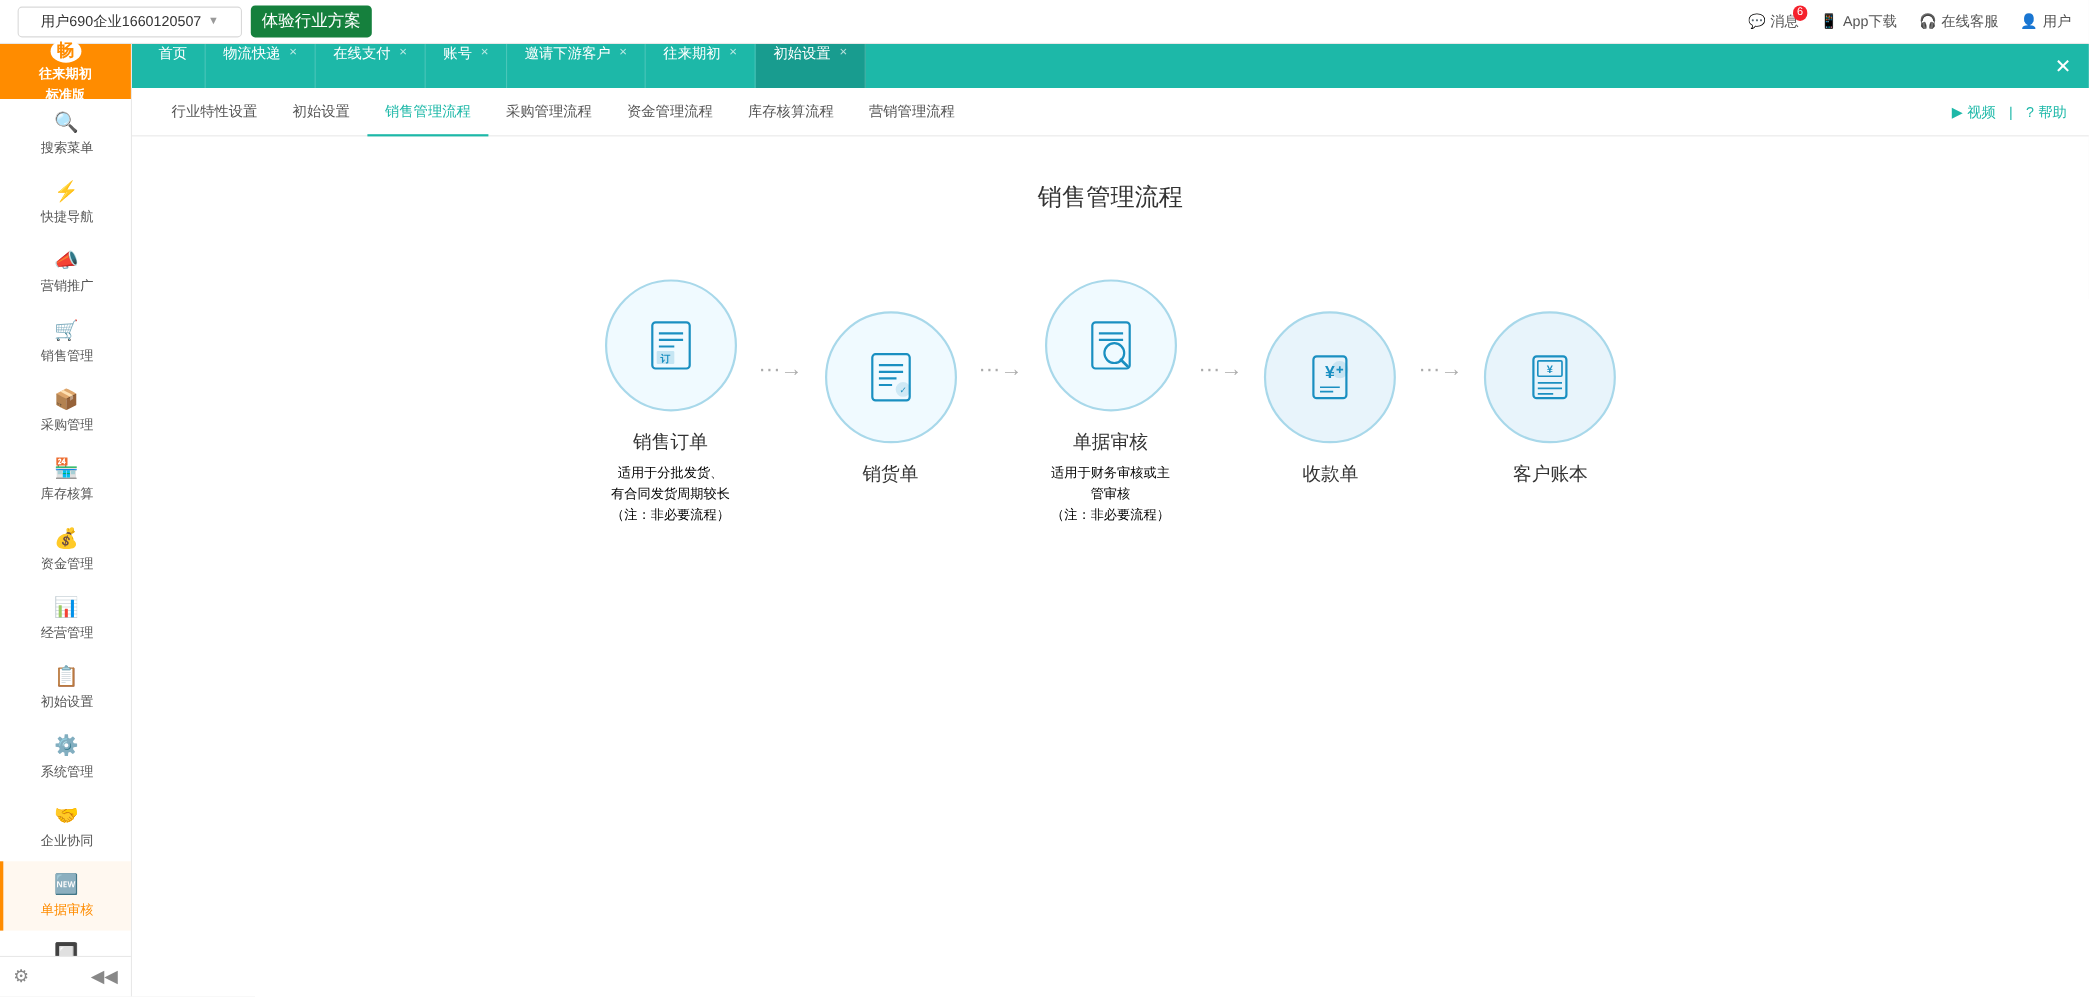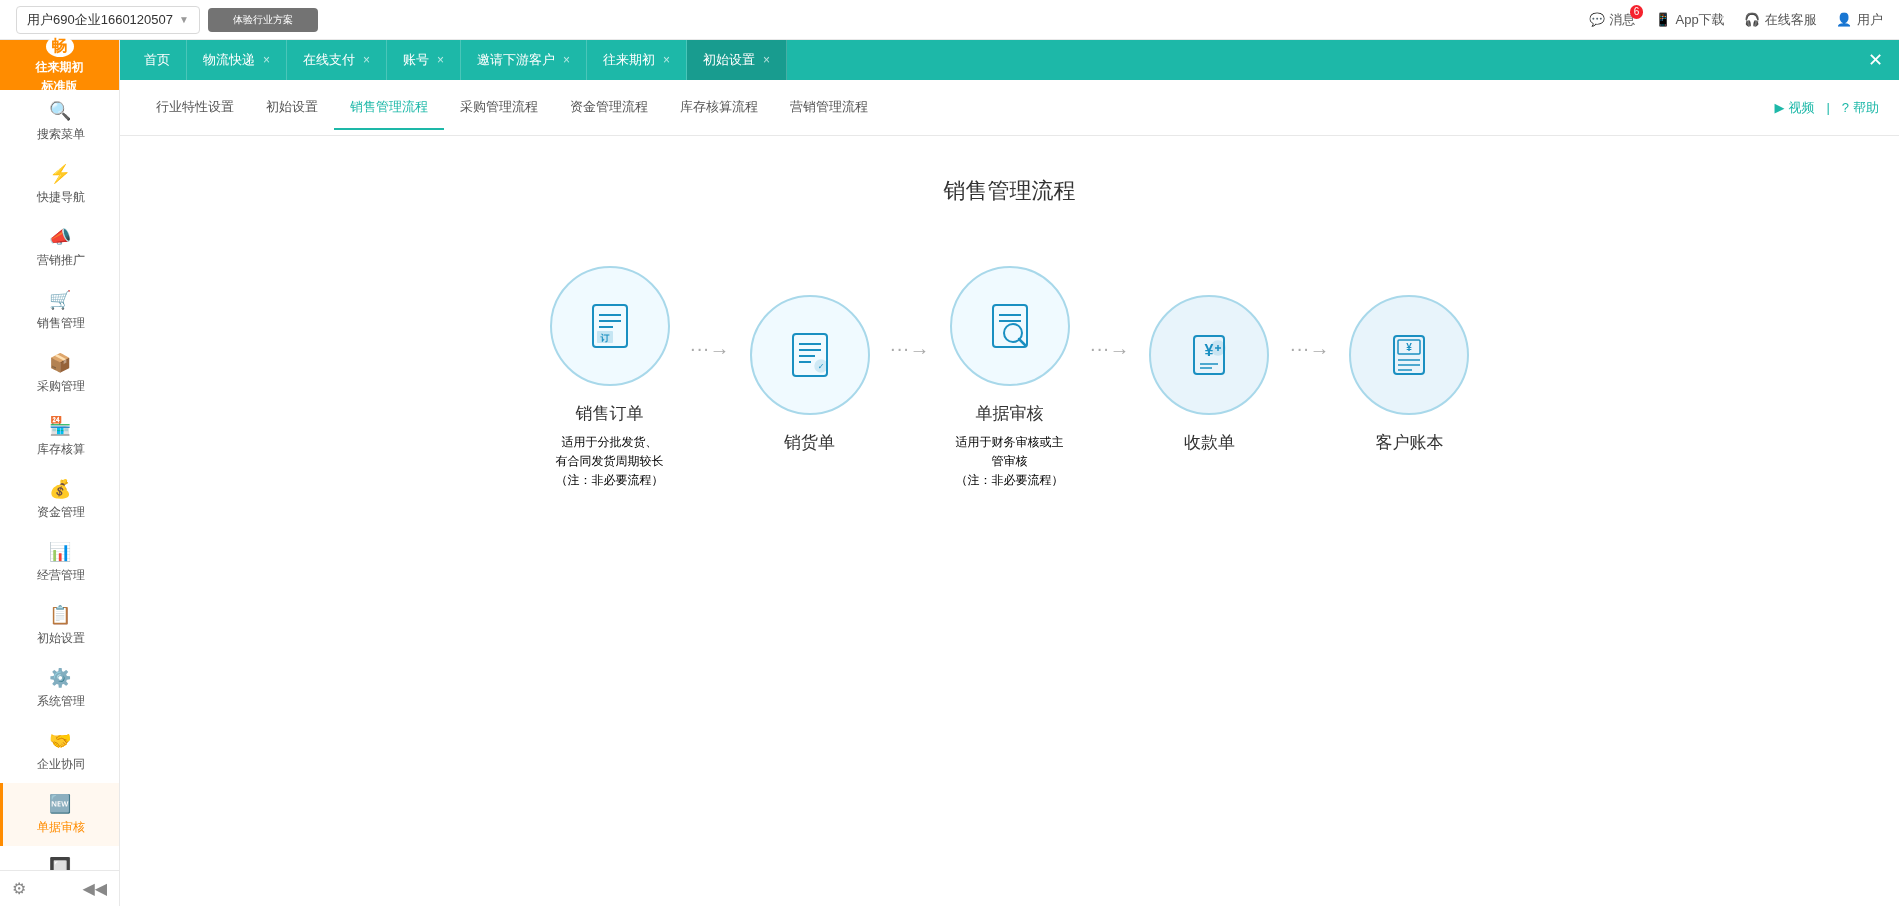--- a/index.html
+++ b/index.html
@@ -19,33 +19,33 @@
       display: flex;
       align-items: center;
       gap: 8px;
     }
     .user-selector {
       display: flex;
       align-items: center;
       gap: 6px;
       border: 1px solid #d9d9d9;
       border-radius: 4px;
-      padding: 4px 10px;
+      padding: 4px 20px;
       cursor: pointer;
       font-size: 13px;
     }
     .user-selector .arrow { color: #999; font-size: 10px; }
     .btn-experience {
-      background: #737373;
+      background: #15803d;
       color: #fff;
       border: none;
       border-radius: 4px;
-      padding: 5px 25px;
-      cursor: pointer;
-      font-size: 10px;
+      padding: 5px 10px;
+      cursor: pointer;
+      font-size: 15px;
     }
     .header-right {
       display: flex;
       align-items: center;
       gap: 20px;
       font-size: 13px;
       color: #555;
     }
     .header-right .item {
       display: flex;
@@ -133,21 +133,20 @@
       background: #1db8a8;
       display: flex;
       align-items: center;
       height: 40px;
       padding: 0 8px;
     }
     .nav-tab {
       padding: 0 16px;
       height: 40px;
       display: flex;
-      align-items: center;
       color: #fff;
       cursor: pointer;
       font-size: 13px;
       gap: 4px;
       border-right: 1px solid rgba(255,255,255,0.2);
       white-space: nowrap;
     }
     .nav-tab:first-child { border-right: 1px solid rgba(255,255,255,0.2); }
     .nav-tab.active { background: rgba(0,0,0,0.15); }
     .nav-tab .close-btn { color: rgba(255,255,255,0.7); font-size: 12px; margin-left: 4px; cursor: pointer; }
@@ -162,21 +161,21 @@
     
     .content-area { flex: 1; background: #fff; overflow-y: auto; }
 
     
     .sub-tabs {
       display: flex;
       align-items: center;
       border-bottom: 1px solid #e8e8e8;
       padding: 0 20px;
       background: #fff;
-      height: 56px;
+      height: 44px;
     }
     .sub-tab {
       padding: 0 16px;
       height: 44px;
       display: flex;
       align-items: center;
       cursor: pointer;
       font-size: 13px;
       color: #555;
       border-bottom: 2px solid transparent;

